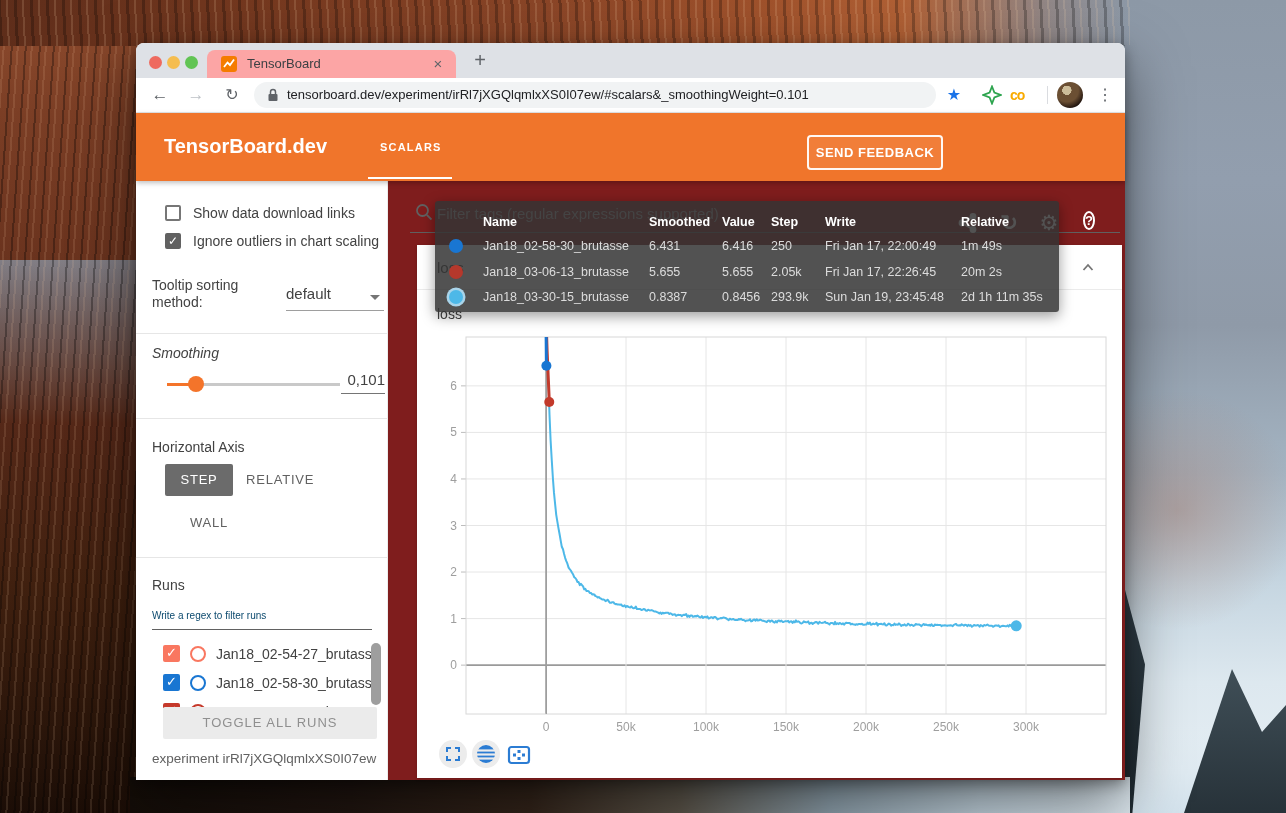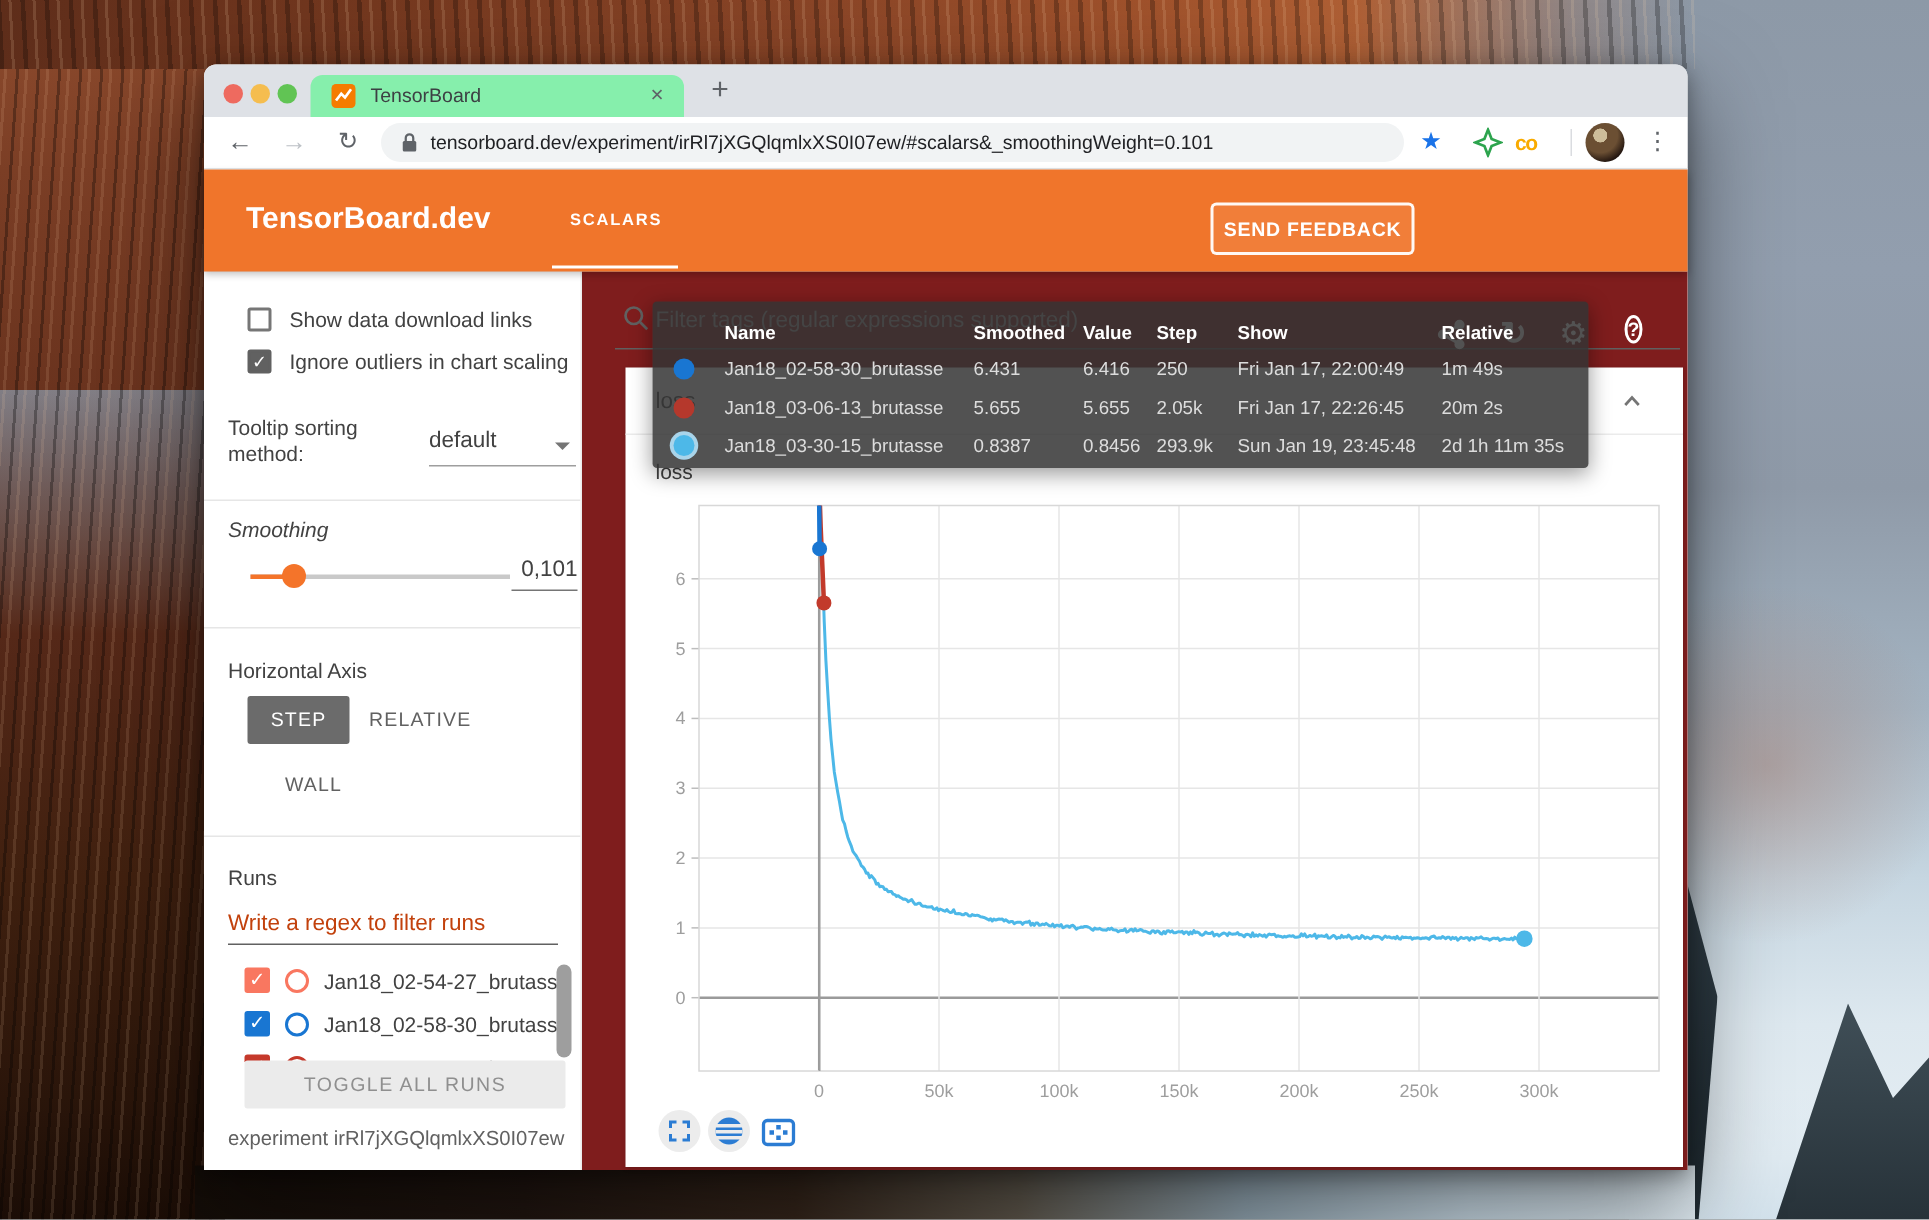--- a/index.html
+++ b/index.html
@@ -32,21 +32,21 @@
   #window { position:absolute; left:136px; top:43px; width:989px; height:737px;
     background:#fff; border-radius:8px 8px 4px 4px;
     box-shadow:0 22px 60px rgba(0,0,0,.5), 0 4px 14px rgba(0,0,0,.35); }
 
   
   #tabstrip { position:absolute; left:0; top:0; width:100%; height:35px; background:#dee1e6; border-radius:8px 8px 0 0; }
   .traffic { position:absolute; top:13px; width:13px; height:13px; border-radius:50%; }
   #tl-close { left:13px; background:#ee6a5f; }
   #tl-min   { left:31px; background:#f5bd4f; }
   #tl-max   { left:49px; background:#61c454; }
-  #tab { position:absolute; left:71px; top:7px; width:249px; height:28px; background:#86efac; border-radius:8px 8px 0 0; }
+  #tab { position:absolute; left:71px; top:7px; width:249px; height:28px; background:#fca5a5; border-radius:8px 8px 0 0; }
   #tab-favicon { position:absolute; left:14px; top:6px; width:16px; height:16px; background:#f57c00; border-radius:3px; }
   #tab-title { position:absolute; left:40px; top:0; line-height:28px; font-size:13px; color:#3c4043; }
   #tab-close { position:absolute; right:10px; top:0; line-height:28px; font-size:15px; color:#5f6368; width:16px; text-align:center; }
   #newtab { position:absolute; left:332px; top:5px; width:24px; height:24px; color:#5f6368; font-size:20px; line-height:24px; text-align:center; }
 
   
   #toolbar { position:absolute; left:0; top:35px; width:100%; height:35px; background:#fff; border-bottom:1px solid #e4e6e8; }
   .navbtn { position:absolute; top:0; width:24px; height:34px; font-size:17px; line-height:34px; text-align:center; color:#5f6368; }
   #nav-back { left:12px; }
   #nav-fwd  { left:48px; color:#bdc1c6; }
@@ -93,21 +93,21 @@
   #smoothing-label { position:absolute; left:16px; top:164px;font-style:italic; }
   #slider-track { position:absolute; left:31px; top:202px; width:173px; height:2.5px; background:#c9c9c9; }
   #slider-fill { position:absolute; left:0; top:0; width:29px; height:2.5px; background:#f4742a; }
   #slider-thumb { position:absolute; left:52px; top:195px; width:16px; height:16px; border-radius:50%; background:#f4742a; }
   #smoothing-value { position:absolute; left:205px; top:190px; width:44px; text-align:right; font-size:15px; color:#424242; border-bottom:1px solid #757575; padding-bottom:5px; }
   #hax-label { position:absolute; left:16px; top:258px; }
   #btn-step { position:absolute; left:29px; top:283px; width:68px; height:32px; background:#6b6b6b; border-radius:2px; color:#fff; font-size:13px; letter-spacing:.8px; text-align:center; line-height:32px; }
   #btn-relative { position:absolute; left:110px; top:283px; width:68px; height:32px; color:#616161; font-size:13px; letter-spacing:.8px; text-align:center; line-height:32px; }
   #btn-wall { position:absolute; left:42px; top:326px; width:62px; height:32px; color:#616161; font-size:13px; letter-spacing:.8px; text-align:center; line-height:32px; }
   #runs-label { position:absolute; left:16px; top:396px; }
-  #regex-input { position:absolute; left:16px; top:424px; width:220px; height:25px; border-bottom:1.5px solid #616161; font-size:15px; color:#c2410c; line-height:22px; }
+  #regex-input { position:absolute; left:16px; top:424px; width:220px; height:25px; border-bottom:1.5px solid #616161; font-size:10px; color:#0c4a6e; line-height:22px; }
   #runs-list { position:absolute; left:0; top:458px; right:0; height:69px; overflow:hidden; }
   .run-row { height:29px; display:flex; align-items:center; padding-left:27px; gap:10px; }
   .run-cb { width:17px; height:17px; border-radius:2px; color:#fff; font-size:13px; line-height:16px; text-align:center; flex:0 0 17px; }
   .run-circle { width:16px; height:16px; border-radius:50%; border:2px solid; flex:0 0 16px; }
   .run-label { font-size:14px; color:#424242; white-space:nowrap; }
   #sb-scroll { position:absolute; left:235px; top:462px; width:10px; height:62px; border-radius:5px; background:#9e9e9e; }
   #toggle-btn { position:absolute; left:27px; top:526px; width:214px; height:32px; background:#ebebeb; border-radius:2px; color:#8f8f8f;
     font-size:13px; letter-spacing:1px; text-align:center; line-height:32px; }
   #exp-caption { position:absolute; left:16px; top:570px; font-size:13.5px; color:#616161; white-space:nowrap;text-align:right; }
 
@@ -379,21 +379,21 @@
     </div>
   </div>
 
   <div id="tooltip">
     <div id="tt-grid">
         <span class="th"></span>
         <span class="th">Name</span>
         <span class="th">Smoothed</span>
         <span class="th">Value</span>
         <span class="th">Step</span>
-        <span class="th">Show</span>
+        <span class="th">Write</span>
         <span class="th">Relative</span>
         <span class="td"><span class="tt-dot" style="background: rgb(25, 118, 210);"></span></span>
         <span class="td">Jan18_02-58-30_brutasse</span>
         <span class="td">6.431</span>
         <span class="td">6.416</span>
         <span class="td">250</span>
         <span class="td">Fri Jan 17, 22:00:49</span>
         <span class="td">1m 49s</span>
         <span class="td"><span class="tt-dot" style="background: rgb(181, 56, 44);"></span></span>
         <span class="td">Jan18_03-06-13_brutasse</span>

